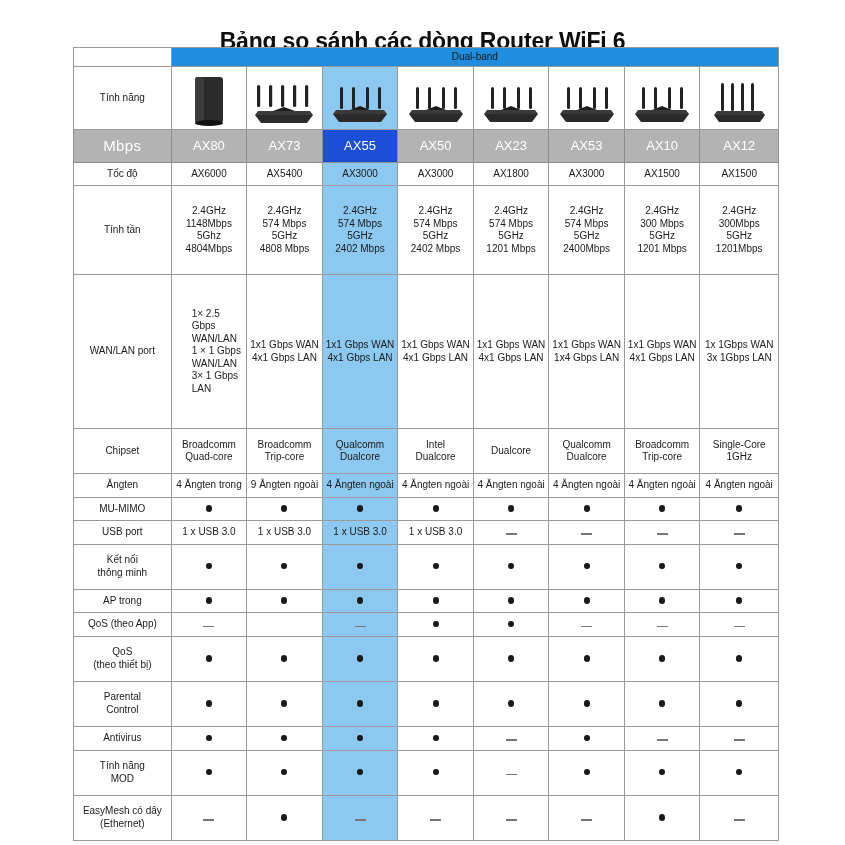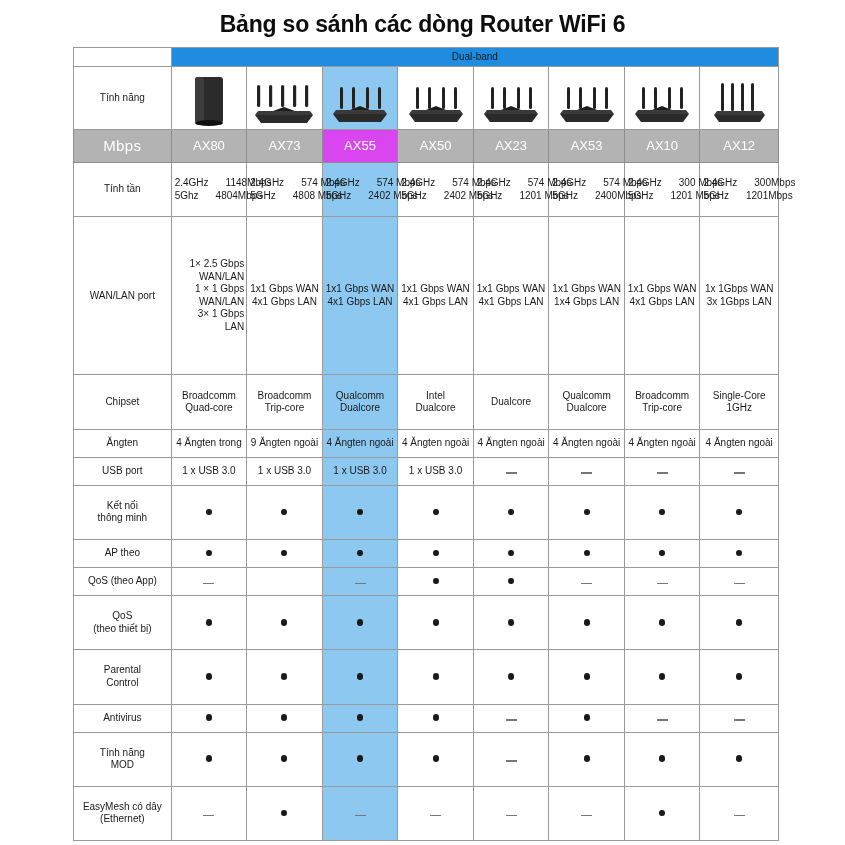--- a/index.html
+++ b/index.html
@@ -9,21 +9,21 @@
     font-family:"Liberation Sans","DejaVu Sans",sans-serif;
     color:#1a1a1a;
     overflow:hidden;
   }
   #page-title{
     text-align:center;
     font-size:23px;
     font-weight:bold;
     color:#0d0d0d;
     letter-spacing:-0.2px;
-    padding-top:9px;
+    padding-top:26px;
     height:30px;
     line-height:30px;
   }
   .table-wrap{
     position:absolute;
     left:73px; top:47px;
     width:706px; height:588px;
   }
   table.cmp{
     border-collapse:collapse;
@@ -79,39 +79,39 @@
     background:#b3b3b3;
     color:#ffffff;
     height:32px;
     font-size:13px;
     border-top:1px solid #8d8d8d;
     border-bottom:1px solid #8d8d8d;
     border-left:1px solid #8d8d8d;
     border-right:1px solid #8d8d8d;
   }
   tr.model-row td.label-cell{font-size:15px;letter-spacing:0.4px;}
-  tr.model-row td.hl{background:#d946ef;}
+  tr.model-row td.hl{background:#1d4ed8;}
 
   
   td.label-cell{
     font-size:12px;
     color:#151515;
     line-height:1.3;
     margin-top:12px;
   }
 
   
   td.hl{background:#8cc8f0;}
 
   
   td.speed{font-size:12px;}
   td.band-cell{font-size:8.2px;line-height:1.45;white-space:nowrap;}
-  td.band-cell .bpair{display:flex;justify-content:space-between;gap:17px;padding:0 1px;}
+  td.band-cell .bpair{display:flex;justify-content:space-between;gap:0;padding:0 1px;flex-direction:column;}
   td.port{font-size:8.3px;line-height:1.5;text-align:center;}
-  td.port.ax80{text-align:right;padding-left:14px;}
+  td.port.ax80{text-align:left;padding-left:20px;}
   td.chip{font-size:9px;line-height:1.35;}
   td.ant{font-size:8.6px;}
   td.usb{font-size:9.3px;}
 
   .dot{
     display:inline-block;
     width:6px;height:6.5px;
     border-radius:50%;
     background:#1a1a1a;
   }
@@ -253,20 +253,31 @@
           <td class="">AX80</td>
           <td class="">AX73</td>
           <td class="hl">AX55</td>
           <td class="">AX50</td>
           <td class="">AX23</td>
           <td class="">AX53</td>
           <td class="">AX10</td>
           <td class="">AX12</td>
         </tr>
         <tr>
+          <td class="label-cell">Tốc độ</td>
+          <td class="speed">AX6000</td>
+          <td class="speed">AX5400</td>
+          <td class="speed hl">AX3000</td>
+          <td class="speed">AX3000</td>
+          <td class="speed">AX1800</td>
+          <td class="speed">AX3000</td>
+          <td class="speed">AX1500</td>
+          <td class="speed">AX1500</td>
+        </tr>
+        <tr>
           <td class="label-cell">Tính tần</td>
           <td class="band-cell">
             <div class="bpair">
               <span>2.4GHz</span>
               <span>1148Mbps</span>
             </div>
             <div class="bpair">
               <span>5Ghz</span>
               <span>4804Mbps</span>
             </div>
@@ -369,20 +380,31 @@
           <td class="ant">4 Ăngten trong</td>
           <td class="ant">9 Ăngten ngoài</td>
           <td class="ant hl">4 Ăngten ngoài</td>
           <td class="ant">4 Ăngten ngoài</td>
           <td class="ant">4 Ăngten ngoài</td>
           <td class="ant">4 Ăngten ngoài</td>
           <td class="ant">4 Ăngten ngoài</td>
           <td class="ant">4 Ăngten ngoài</td>
         </tr>
         <tr>
+          <td class="label-cell">MU-MIMO</td>
+          <td class="mark"><span class="dot"></span></td>
+          <td class="mark"><span class="dot"></span></td>
+          <td class="mark hl"><span class="dot"></span></td>
+          <td class="mark"><span class="dot"></span></td>
+          <td class="mark"><span class="dot"></span></td>
+          <td class="mark"><span class="dot"></span></td>
+          <td class="mark"><span class="dot"></span></td>
+          <td class="mark"><span class="dot"></span></td>
+        </tr>
+        <tr>
           <td class="label-cell">USB port</td>
           <td class="usb">1 x USB 3.0</td>
           <td class="usb">1 x USB 3.0</td>
           <td class="usb hl">1 x USB 3.0</td>
           <td class="usb">1 x USB 3.0</td>
           <td class="usb"><span class="dash"></span></td>
           <td class="usb"><span class="dash"></span></td>
           <td class="usb"><span class="dash"></span></td>
           <td class="usb"><span class="dash"></span></td>
         </tr>
@@ -391,21 +413,21 @@
           <td class="mark"><span class="dot"></span></td>
           <td class="mark"><span class="dot"></span></td>
           <td class="mark hl"><span class="dot"></span></td>
           <td class="mark"><span class="dot"></span></td>
           <td class="mark"><span class="dot"></span></td>
           <td class="mark"><span class="dot"></span></td>
           <td class="mark"><span class="dot"></span></td>
           <td class="mark"><span class="dot"></span></td>
         </tr>
         <tr>
-          <td class="label-cell">AP theo</td>
+          <td class="label-cell">AP trong</td>
           <td class="mark"><span class="dot"></span></td>
           <td class="mark"><span class="dot"></span></td>
           <td class="mark hl"><span class="dot"></span></td>
           <td class="mark"><span class="dot"></span></td>
           <td class="mark"><span class="dot"></span></td>
           <td class="mark"><span class="dot"></span></td>
           <td class="mark"><span class="dot"></span></td>
           <td class="mark"><span class="dot"></span></td>
         </tr>
         <tr>

